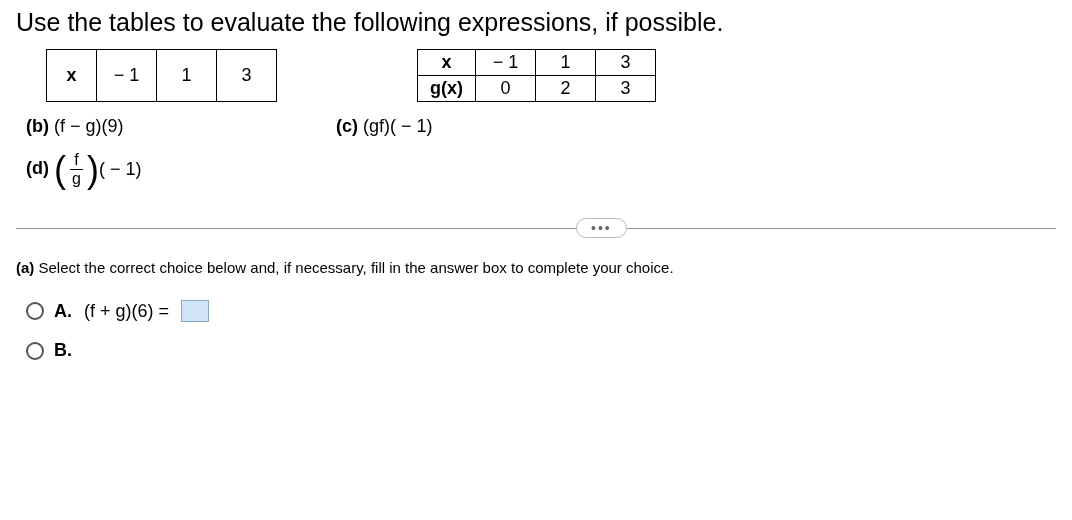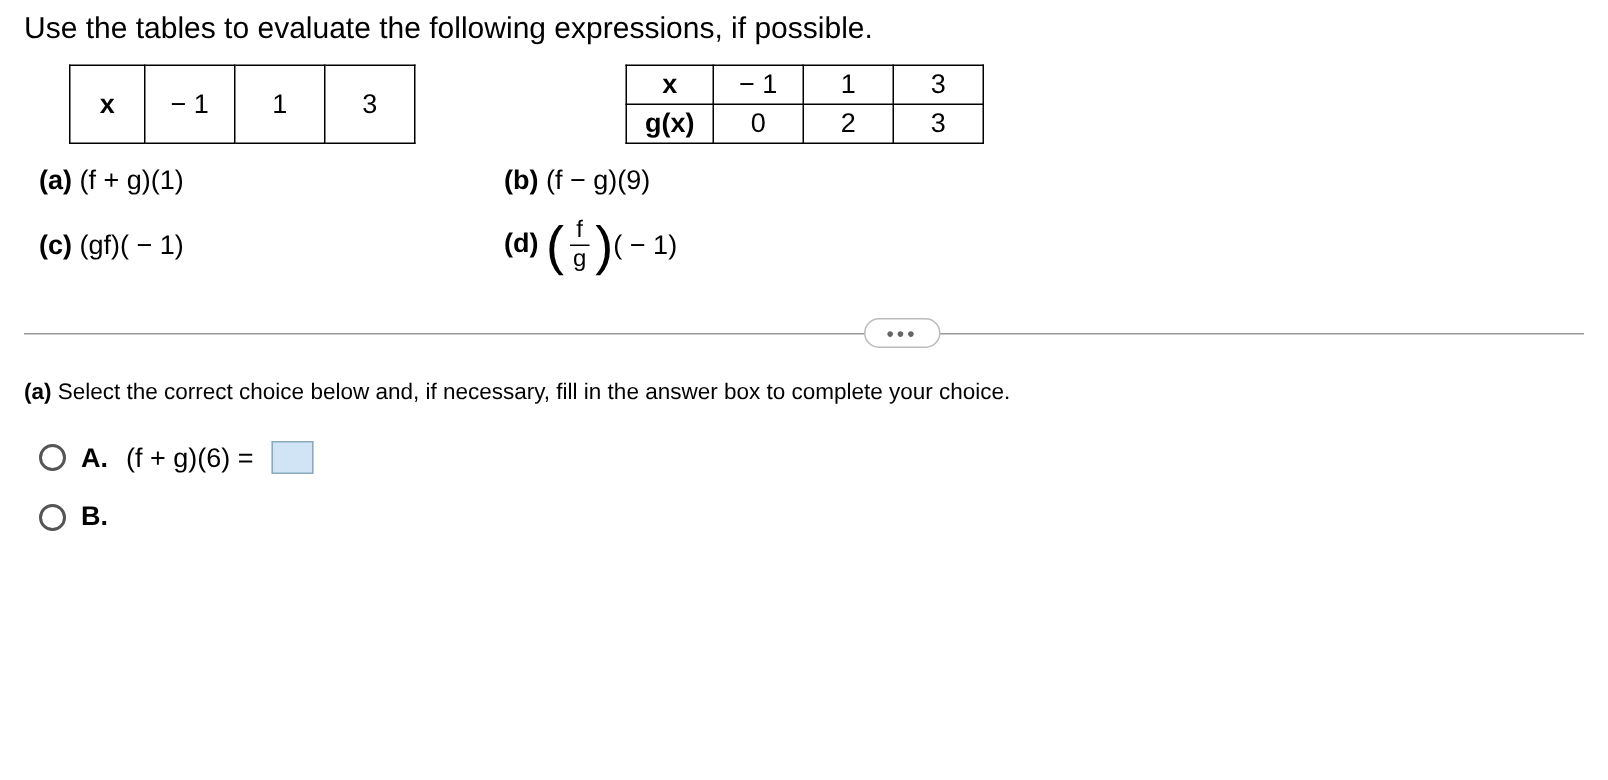--- a/index.html
+++ b/index.html
@@ -12,21 +12,21 @@
       font-size: 18px;
       color: #000;
       background: #fff;
       width: 1072px;
       height: 520px;
       padding: 8px 16px;
       position: relative;
     }
     .instruction {
       margin-bottom: 12px;
-      font-size: 20px;
+      font-size: 25px;
     }
     .tables-row {
       display: flex;
       gap: 140px;
       margin-left: 30px;
       margin-bottom: 14px;
     }
     table {
       border-collapse: collapse;
     }
@@ -161,24 +161,20 @@
       <td>0</td>
       <td>2</td>
       <td>3</td>
     </tr>
   </tbody>
     </table>
 </div>
 
 <div class="parts-grid">
   <div>
-    <span class="part-label">(a)</span>
-    <span>(f + g)(1)</span>
-  </div>
-  <div>
     <span class="part-label">(b)</span>
     <span>(f − g)(9)</span>
   </div>
   <div>
     <span class="part-label">(c)</span>
     <span>(gf)( − 1)</span>
   </div>
   <div>
     <span class="part-label">(d)</span>
     <span class="frac-expr">

